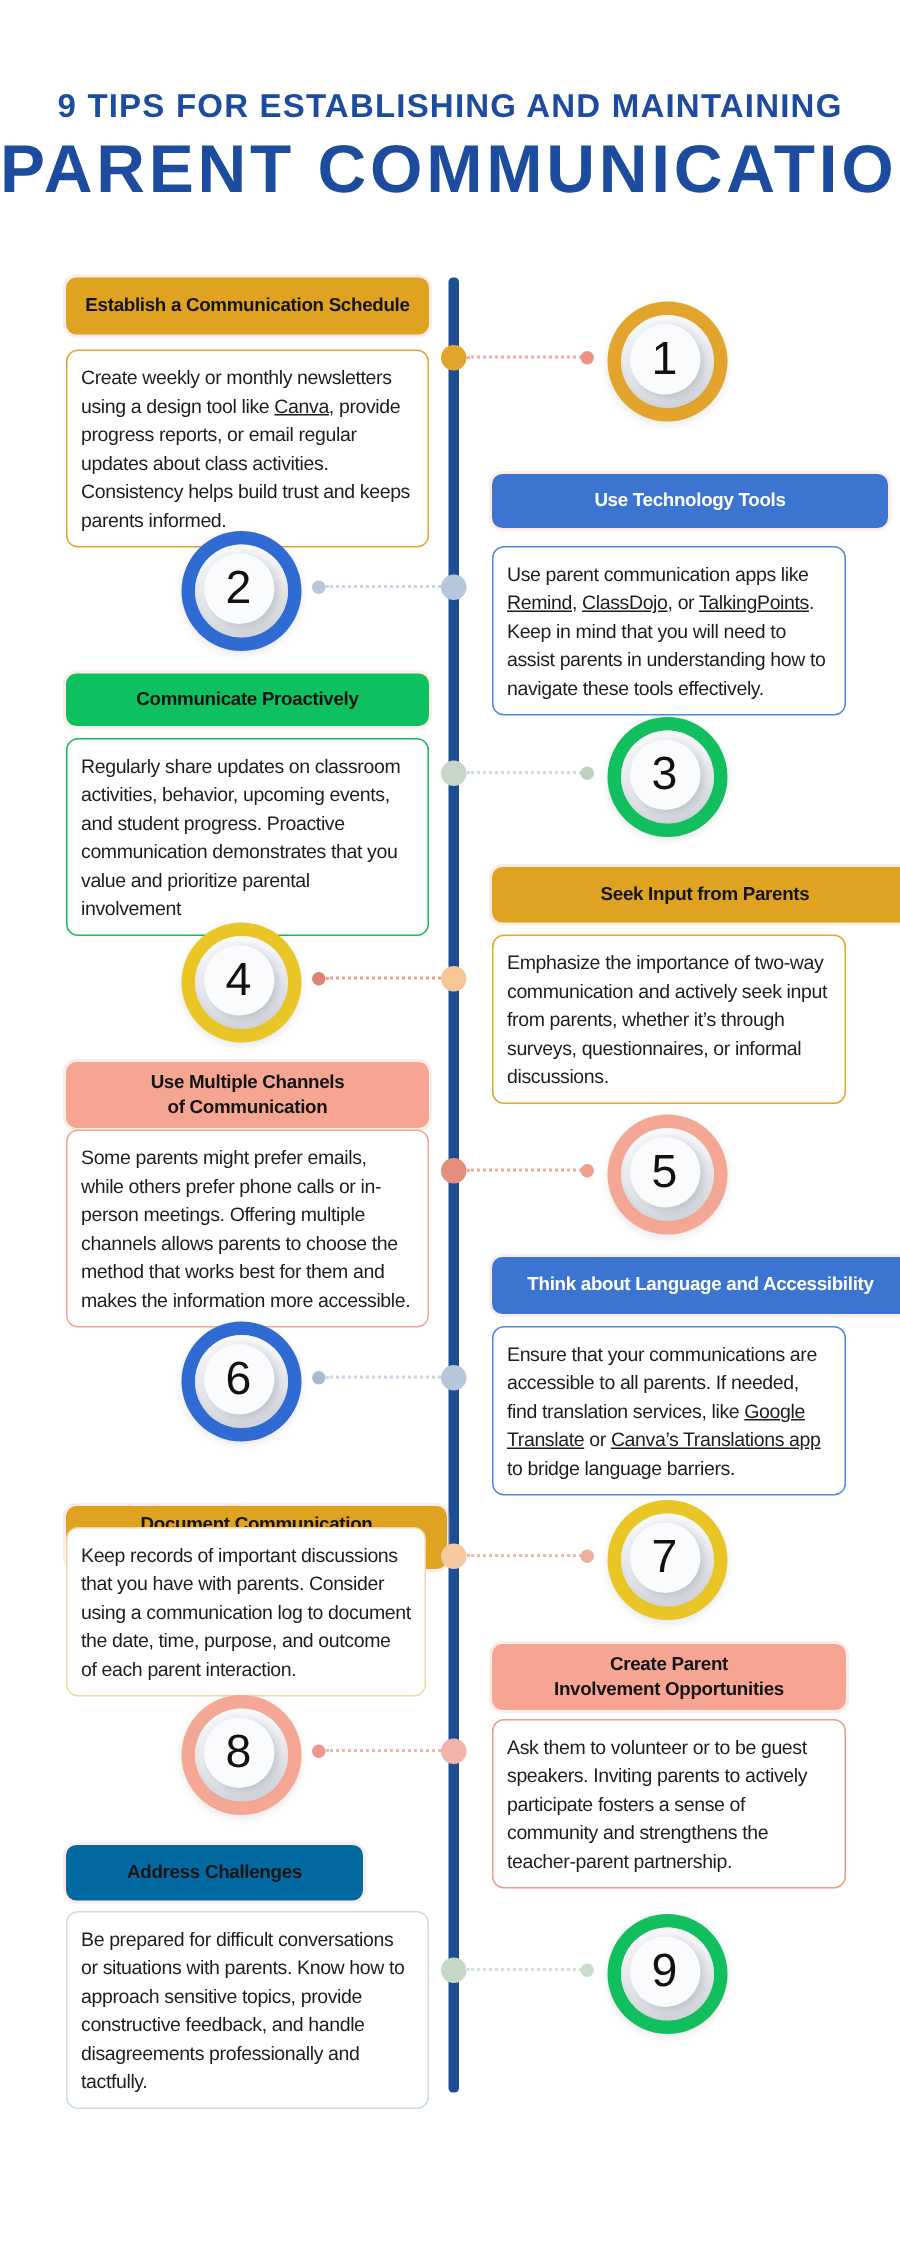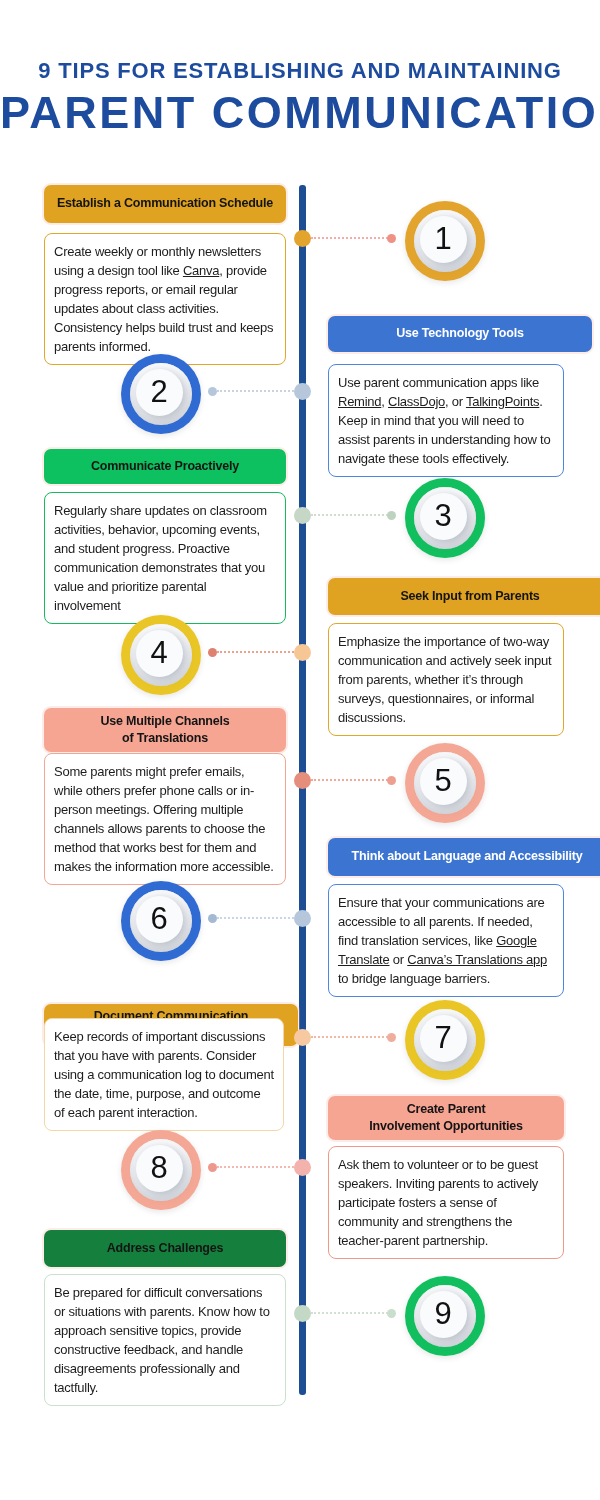--- a/index.html
+++ b/index.html
@@ -110,21 +110,21 @@
     <div class="conn-line" style="left: 217px; top: 651px; width: 77px; border-top-color: rgb(239, 161, 143);"></div>
     <div class="tl-dot" style="left: 294px; top: 643.5px; background: rgb(246, 199, 149);"></div>
     <div class="end-dot" style="left: 208px; top: 647.5px; background: rgb(223, 129, 112);"></div>
     <div class="circle-outer" style="left: 121px; top: 615px; background: rgb(233, 198, 38);">
       <div class="circle-mid">
         <div class="circle-num">4</div>
       </div>
     </div>
     <div class="tip-header" style="left: 44px; top: 708px; width: 242px; height: 44px; background: rgb(246, 165, 147); color: rgb(20, 20, 20); box-sizing: border-box;">
       <div class="hline">Use Multiple Channels</div>
-      <div class="hline">of Translations</div>
+      <div class="hline">of Communication</div>
     </div>
     <div class="tip-body" style="left: 44px; top: 753px; width: 242px; min-height: 112px; border-color: rgb(242, 166, 147);"><span>Some parents might prefer emails, while others prefer phone calls or in-person meetings. Offering multiple channels allows parents to choose the method that works best for them and makes the information more accessible.</span></div>
     <div class="conn-line" style="left: 311px; top: 779px; width: 77px; border-top-color: rgb(242, 168, 150);"></div>
     <div class="tl-dot" style="left: 294px; top: 771.5px; background: rgb(230, 142, 124);"></div>
     <div class="end-dot" style="left: 387px; top: 775.5px; background: rgb(239, 159, 143);"></div>
     <div class="circle-outer" style="left: 405px; top: 743px; background: rgb(244, 167, 148);">
       <div class="circle-mid">
         <div class="circle-num">5</div>
       </div>
     </div>
@@ -159,21 +159,21 @@
     </div>
     <div class="tip-body" style="left: 328px; top: 1146px; width: 236px; min-height: 100px; border-color: rgb(238, 154, 133);"><span>Ask them to volunteer or to be guest speakers. Inviting parents to actively participate fosters a sense of community and strengthens the teacher-parent partnership.</span></div>
     <div class="conn-line" style="left: 217px; top: 1166px; width: 77px; border-top-color: rgb(245, 182, 175);"></div>
     <div class="tl-dot" style="left: 294px; top: 1158.5px; background: rgb(243, 178, 171);"></div>
     <div class="end-dot" style="left: 208px; top: 1162.5px; background: rgb(238, 152, 141);"></div>
     <div class="circle-outer" style="left: 121px; top: 1130px; background: rgb(244, 167, 148);">
       <div class="circle-mid">
         <div class="circle-num">8</div>
       </div>
     </div>
-    <div class="tip-header" style="left: 44px; top: 1230px; width: 242px; height: 37px; background: #15803d; color: rgb(20, 20, 20); box-sizing: border-box;">
+    <div class="tip-header" style="left: 44px; top: 1230px; width: 198px; height: 37px; background: #0369a1; color: rgb(20, 20, 20); box-sizing: border-box;">
       <div class="hline">Address Challenges</div>
     </div>
     <div class="tip-body" style="left: 44px; top: 1274px; width: 242px; min-height: 116px; border-color: rgb(203, 224, 206);"><span>Be prepared for difficult conversations or situations with parents. Know how to approach sensitive topics, provide constructive feedback, and handle disagreements professionally and tactfully.</span></div>
     <div class="conn-line" style="left: 311px; top: 1312px; width: 77px; border-top-color: rgb(209, 224, 210);"></div>
     <div class="tl-dot" style="left: 294px; top: 1304.5px; background: rgb(195, 216, 197);"></div>
     <div class="end-dot" style="left: 387px; top: 1308.5px; background: rgb(202, 222, 204);"></div>
     <div class="circle-outer" style="left: 405px; top: 1276px; background: rgb(18, 191, 94);">
       <div class="circle-mid">
         <div class="circle-num">9</div>
       </div>

